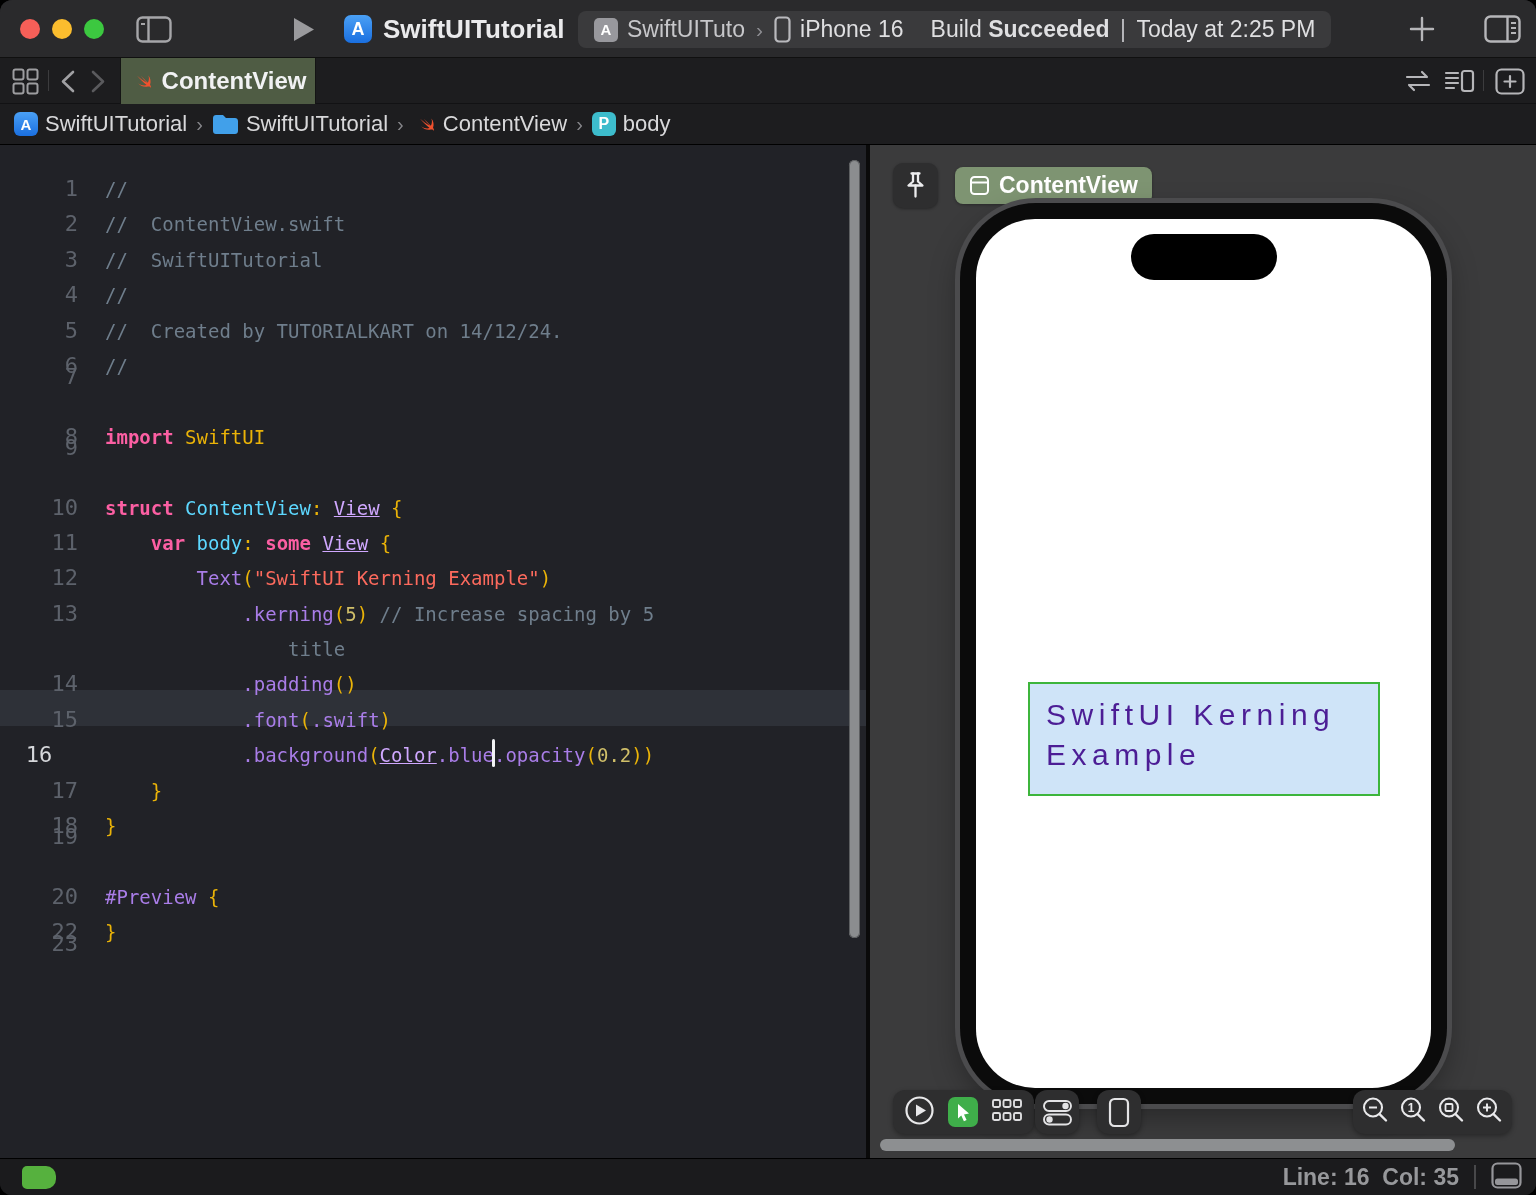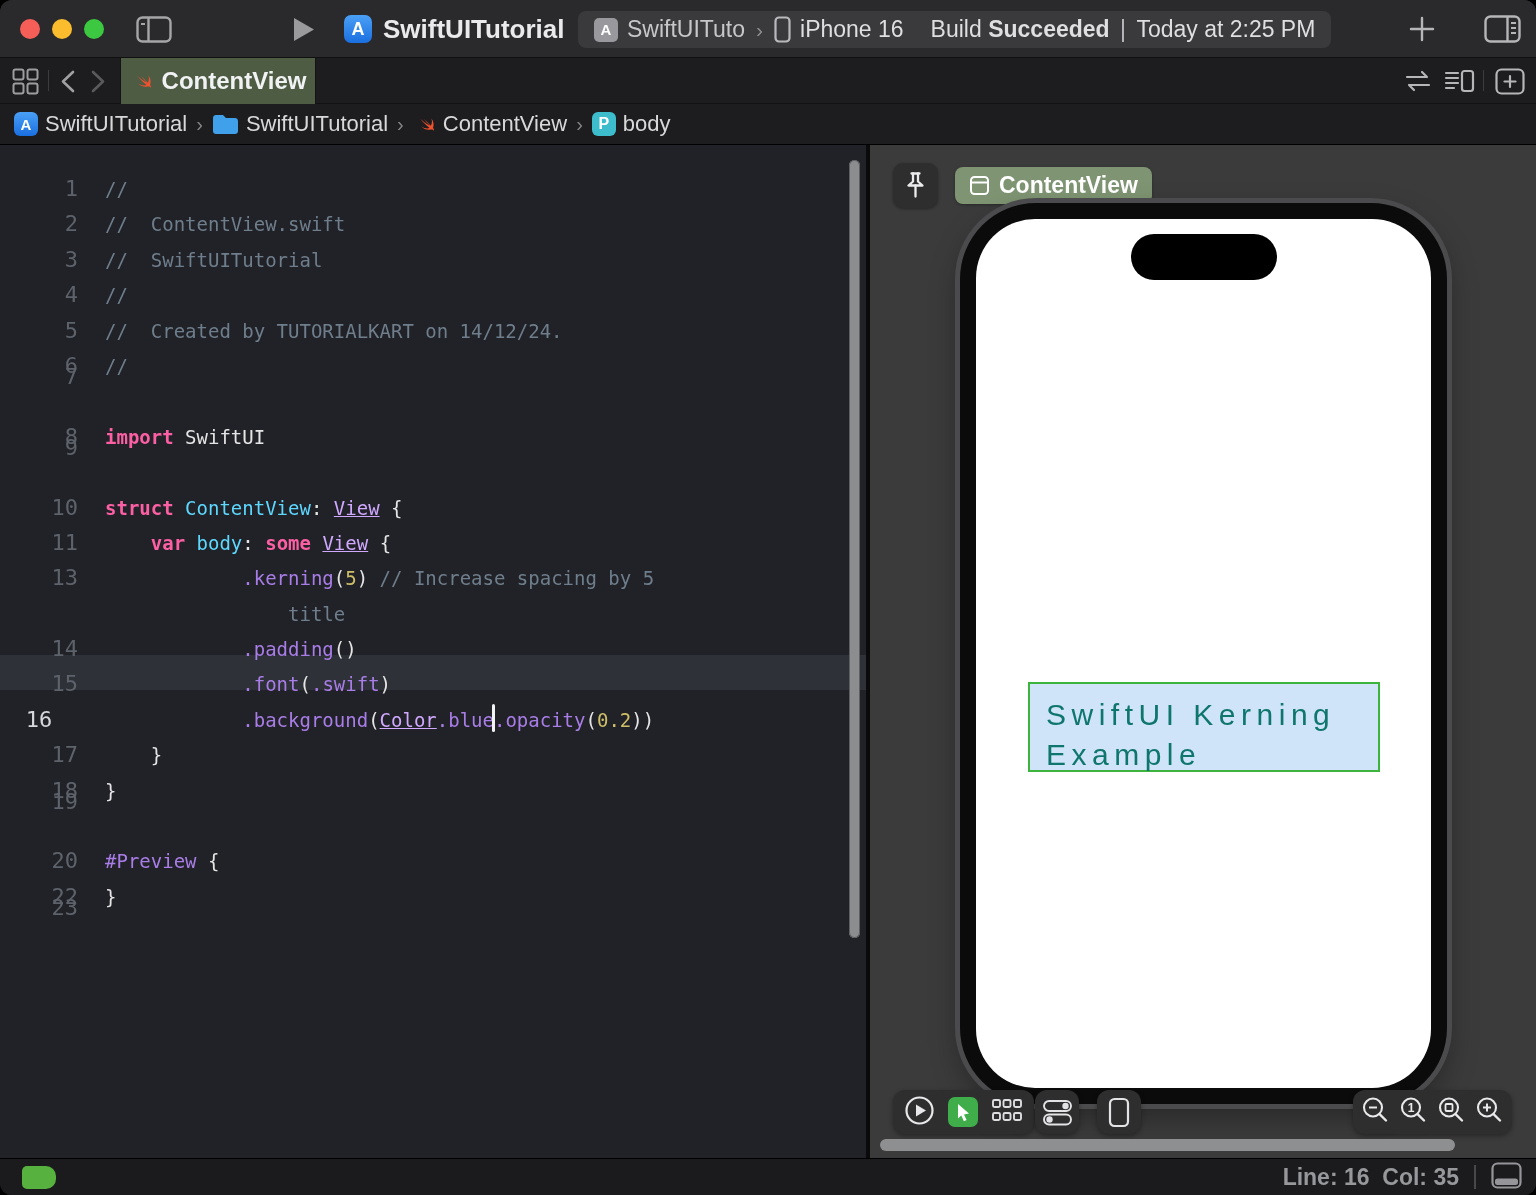--- a/index.html
+++ b/index.html
@@ -57,21 +57,21 @@
   .split-div{position:absolute;left:866px;top:0;width:4px;height:100%;background:#0a0a0a;}
   .preview{position:absolute;left:870px;right:0;top:0;bottom:0;background:#3b3b3c;overflow:hidden;}
 
   
   .code-lines{position:absolute;top:-21px;left:0;right:0;}
   .crow{display:flex;align-items:baseline;height:35.4px;line-height:35.4px;}
   .crow.cur{background:#2e3138;}
   .gut{flex:none;width:78px;text-align:right;font-size:22px;color:#5d626b;font-family:"DejaVu Sans Mono",monospace;}
   .crow.cur .gut{color:#d6d8db;text-align:center;}
   .codetxt{white-space:pre;font-size:19px;padding-left:27px;font-family:"DejaVu Sans Mono",monospace;margin-top:48px;}
-  .pln{color:#e5e5e5;}
+  .pln{color:#eab308;}
   .com{color:var(--comment-gray,#6f7e8c);}
   .kw{color:var(--kw-pink,#fc5fa3);font-weight:700;}
   .typ{color:var(--type-purple,#d0a8ff);text-decoration:underline;}
   .decl{color:var(--decl-cyan,#5dd8ff);}
   .mint{color:var(--mint,#7adbc4);}
   .fn{color:var(--fn-purple,#a97de8);}
   .str{color:var(--string-red,#fc6a5d);}
   .num{color:var(--number-yellow,#d0bf69);}
   .caret{display:inline-block;width:3px;height:28px;background:#f2f3f5;border-radius:1.5px;vertical-align:-5px;margin:0 -1.5px;}
   .vscroll{position:absolute;left:849px;top:15px;width:11px;height:778px;border-radius:5.5px;background:#8b8d8f;
@@ -80,22 +80,22 @@
   
   .pin-btn{position:absolute;left:23px;top:18px;width:45px;height:45px;border-radius:10px;background:#2e2e2f;
            display:flex;align-items:center;justify-content:center;box-shadow:0 1px 3px rgba(0,0,0,.35);}
   .chip{position:absolute;left:85px;top:22px;height:37px;border-radius:8px;background:var(--chip-green,#7e9472);
         display:flex;align-items:center;gap:9px;padding:0 14px;color:#fff;font-size:23px;font-weight:600;
         box-shadow:0 1px 3px rgba(0,0,0,.3);}
   .phone{position:absolute;left:90px;top:58px;width:487px;height:901px;border-radius:76px;background:#0b0b0b;
          box-shadow:0 0 0 5px #4b4b4d,0 12px 30px rgba(0,0,0,.35);}
   .screen{position:absolute;inset:16px;background:#fff;border-radius:59px;overflow:hidden;}
   .island{position:absolute;left:50%;transform:translateX(-50%);top:15px;width:146px;height:46px;border-radius:23px;background:#000;}
-  .kbox{position:absolute;left:52px;top:463px;width:352px;height:90px;background:var(--preview-box-blue,#cfe4f8);
-        border:2px solid var(--selection-green,#3db53c);padding:11px 0 0 16px;color:#0f766e;
+  .kbox{position:absolute;left:52px;top:463px;width:352px;height:114px;background:var(--preview-box-blue,#cfe4f8);
+        border:2px solid var(--selection-green,#3db53c);padding:11px 0 0 16px;color:#4c1d95;
         font-size:30px;letter-spacing:5.5px;line-height:40px;}
   .ctl-pill{position:absolute;left:23px;top:945px;height:44px;border-radius:12px;background:#2e2e2f;
             display:flex;align-items:center;gap:13px;padding:0 11px;box-shadow:0 2px 5px rgba(0,0,0,.35);}
   .grn-btn{width:30px;height:30px;border-radius:7px;background:#3fae4a;display:flex;align-items:center;justify-content:center;}
   .sq-btn{position:absolute;top:945px;width:44px;height:44px;border-radius:12px;background:#2e2e2f;
           display:flex;align-items:center;justify-content:center;box-shadow:0 2px 5px rgba(0,0,0,.35);}
   .sq-btn.b1{left:165px;} .sq-btn.b2{left:227px;}
   .zoom-pill{position:absolute;right:24px;top:945px;height:44px;border-radius:12px;background:#2e2e2f;
              display:flex;align-items:center;gap:7px;padding:0 7px;box-shadow:0 2px 5px rgba(0,0,0,.35);}
   .hscroll{position:absolute;left:10px;top:994px;width:575px;height:12px;border-radius:6px;background:#8d8f91;}
@@ -286,20 +286,24 @@
             <span class="gut">9</span>
             <span class="codetxt"></span>
           </div>
           <div class="crow">
             <span class="gut">10</span>
             <span class="codetxt"><span class="kw">struct</span><span class="pln"> </span><span class="decl">ContentView</span><span class="pln">: </span><span class="typ">View</span><span class="pln"> {</span></span>
           </div>
           <div class="crow">
             <span class="gut">11</span>
             <span class="codetxt"><span class="pln">    </span><span class="kw">var</span><span class="pln"> </span><span class="decl">body</span><span class="pln">: </span><span class="kw">some</span><span class="pln"> </span><span class="typ">View</span><span class="pln"> {</span></span>
+          </div>
+          <div class="crow">
+            <span class="gut">12</span>
+            <span class="codetxt"><span class="pln">        </span><span class="fn">Text</span><span class="pln">(</span><span class="str">"SwiftUI Kerning Example"</span><span class="pln">)</span></span>
           </div>
           <div class="crow">
             <span class="gut">13</span>
             <span class="codetxt"><span class="pln">            </span><span class="fn">.kerning</span><span class="pln">(</span><span class="num">5</span><span class="pln">) </span><span class="com">// Increase spacing by 5</span></span>
           </div>
           <div class="crow">
             <span class="gut"></span>
             <span class="codetxt"><span class="pln">                </span><span class="com">title</span></span>
           </div>
           <div class="crow">

